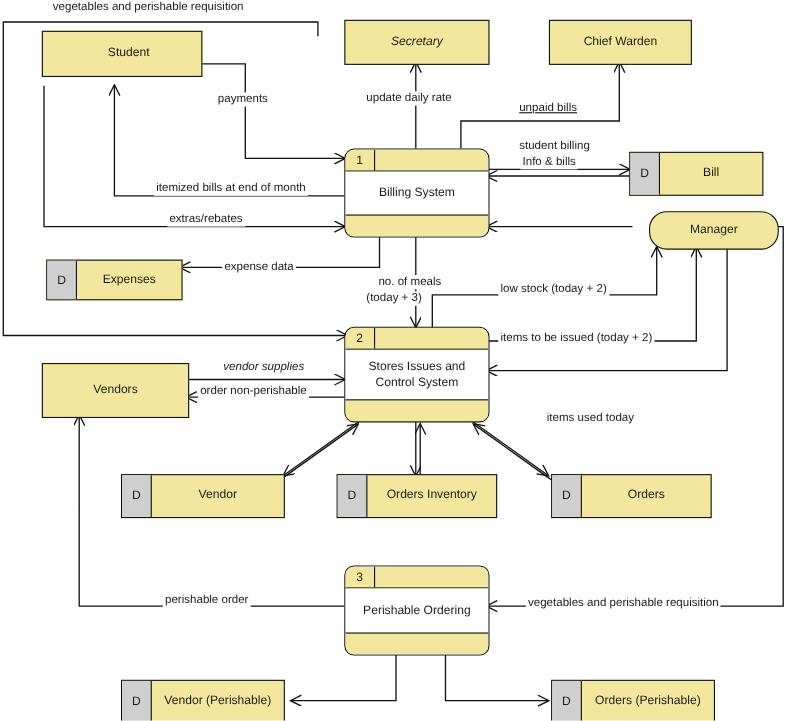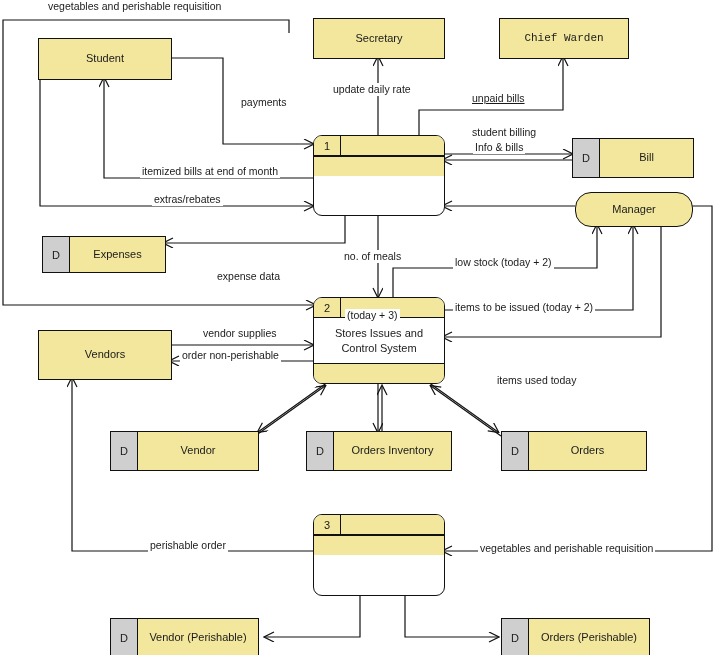--- a/index.html
+++ b/index.html
@@ -91,62 +91,64 @@
       <path d="M313,551 L72,551 L72,378" marker-end="url(#ah)"></path>
 
       <path d="M691,206 L712,206 L712,551 L443,551" marker-end="url(#ah)"></path>
 
       <path d="M360,594 L360,637 L265,637" marker-end="url(#ah)"></path>
 
       <path d="M405,594 L405,637 L498,637" marker-end="url(#ah)"></path>
     </g>
   </svg>
 
-  <div class="ext" style="left:38px;top:38px;width:132px;height:40px;">
+  <div class="ext" style="left:38px;top:28px;width:132px;height:40px;padding-left:12px;">
     <span>Student</span>
   </div>
 
-  <div class="ext" style="left:313px;top:18px;width:130px;height:39px;">
+  <div class="ext" style="left:313px;top:18px;width:130px;height:39px;font-style:italic;">
     <span>Secretary</span>
   </div>
 
-  <div class="ext" style="left:499px;top:18px;width:128px;height:39px;font-family:Liberation Mono, monospace;">
+  <div class="ext" style="left:499px;top:18px;width:128px;height:39px;">
     <span>Chief Warden</span>
   </div>
 
-  <div class="ext" style="left:575px;top:192px;width:116px;height:33px;border-radius:16px;">
+  <div class="ext" style="left:590px;top:192px;width:116px;height:33px;border-radius:16px;">
     <span>Manager</span>
   </div>
 
   <div class="ext" style="left:38px;top:330px;width:132px;height:48px;">
     <span>Vendors</span>
   </div>
 
   <div class="proc" style="left:313px;top:135px;width:130px;height:79px;">
     <div class="phead">
       <div class="pnum">1</div>
       <div class="phfill"></div>
     </div>
+    <div class="pbody">Billing System</div>
     <div class="pfoot"></div>
   </div>
 
   <div class="proc" style="left:313px;top:297px;width:130px;height:85px;">
     <div class="phead">
       <div class="pnum">2</div>
       <div class="phfill"></div>
     </div>
     <div class="pbody">Stores Issues and Control System</div>
     <div class="pfoot"></div>
   </div>
 
   <div class="proc" style="left:313px;top:514px;width:130px;height:80px;">
     <div class="phead">
       <div class="pnum">3</div>
       <div class="phfill"></div>
     </div>
+    <div class="pbody">Perishable Ordering</div>
     <div class="pfoot"></div>
   </div>
 
   <div class="store" style="left:572px;top:138px;width:120px;height:38px;">
     <div class="dcell">D</div>
     <div class="dname">Bill</div>
   </div>
 
   <div class="store" style="left:42px;top:236px;width:122px;height:35px;">
     <div class="dcell">D</div>
@@ -173,45 +175,45 @@
     <div class="dname">Vendor (Perishable)</div>
   </div>
 
   <div class="store" style="left:501px;top:618px;width:147px;height:37px;">
     <div class="dcell">D</div>
     <div class="dname">Orders (Perishable)</div>
   </div>
 
   <div class="lbl" style="left:46px;top:0px;">vegetables and perishable requisition</div>
 
-  <div class="lbl" style="left:196px;top:96px;margin-left:43px;">payments</div>
+  <div class="lbl" style="left:196px;top:84px;">payments</div>
 
   <div class="lbl" style="left:331px;top:83px;">update daily rate</div>
 
   <div class="lbl" style="left:470px;top:92px;text-decoration:underline;">unpaid bills</div>
 
   <div class="lbl" style="left:470px;top:126px;">student billing</div>
   <div class="lbl" style="left:473px;top:141px;">Info &amp; bills</div>
 
   <div class="lbl" style="left:140px;top:165px;">itemized bills at end of month</div>
 
   <div class="lbl" style="left:152px;top:193px;">extras/rebates</div>
 
-  <div class="lbl" style="left:215px;top:236px;margin-top:34px;">expense data</div>
+  <div class="lbl" style="left:202px;top:236px;">expense data</div>
 
   <div class="lbl" style="left:342px;top:250px;">no. of meals</div>
-  <div class="lbl" style="left:345px;top:265px;margin-top:44px;">(today + 3)</div>
+  <div class="lbl" style="left:331px;top:265px;">(today + 3)</div>
 
   <div class="lbl" style="left:453px;top:256px;">low stock (today + 2)</div>
 
   <div class="lbl" style="left:453px;top:301px;">items to be issued (today + 2)</div>
 
   <div class="lbl" style="left:495px;top:330px;margin-top:44px;">items used today</div>
 
-  <div class="lbl" style="left:201px;top:327px;">vendor supplies</div>
+  <div class="lbl" style="left:201px;top:327px;font-style:italic;">vendor supplies</div>
 
   <div class="lbl" style="left:180px;top:349px;">order non-perishable</div>
 
   <div class="lbl" style="left:148px;top:539px;">perishable order</div>
 
   <div class="lbl" style="left:478px;top:542px;">vegetables and perishable requisition</div>
 
 </div>
 
 </body></html>

